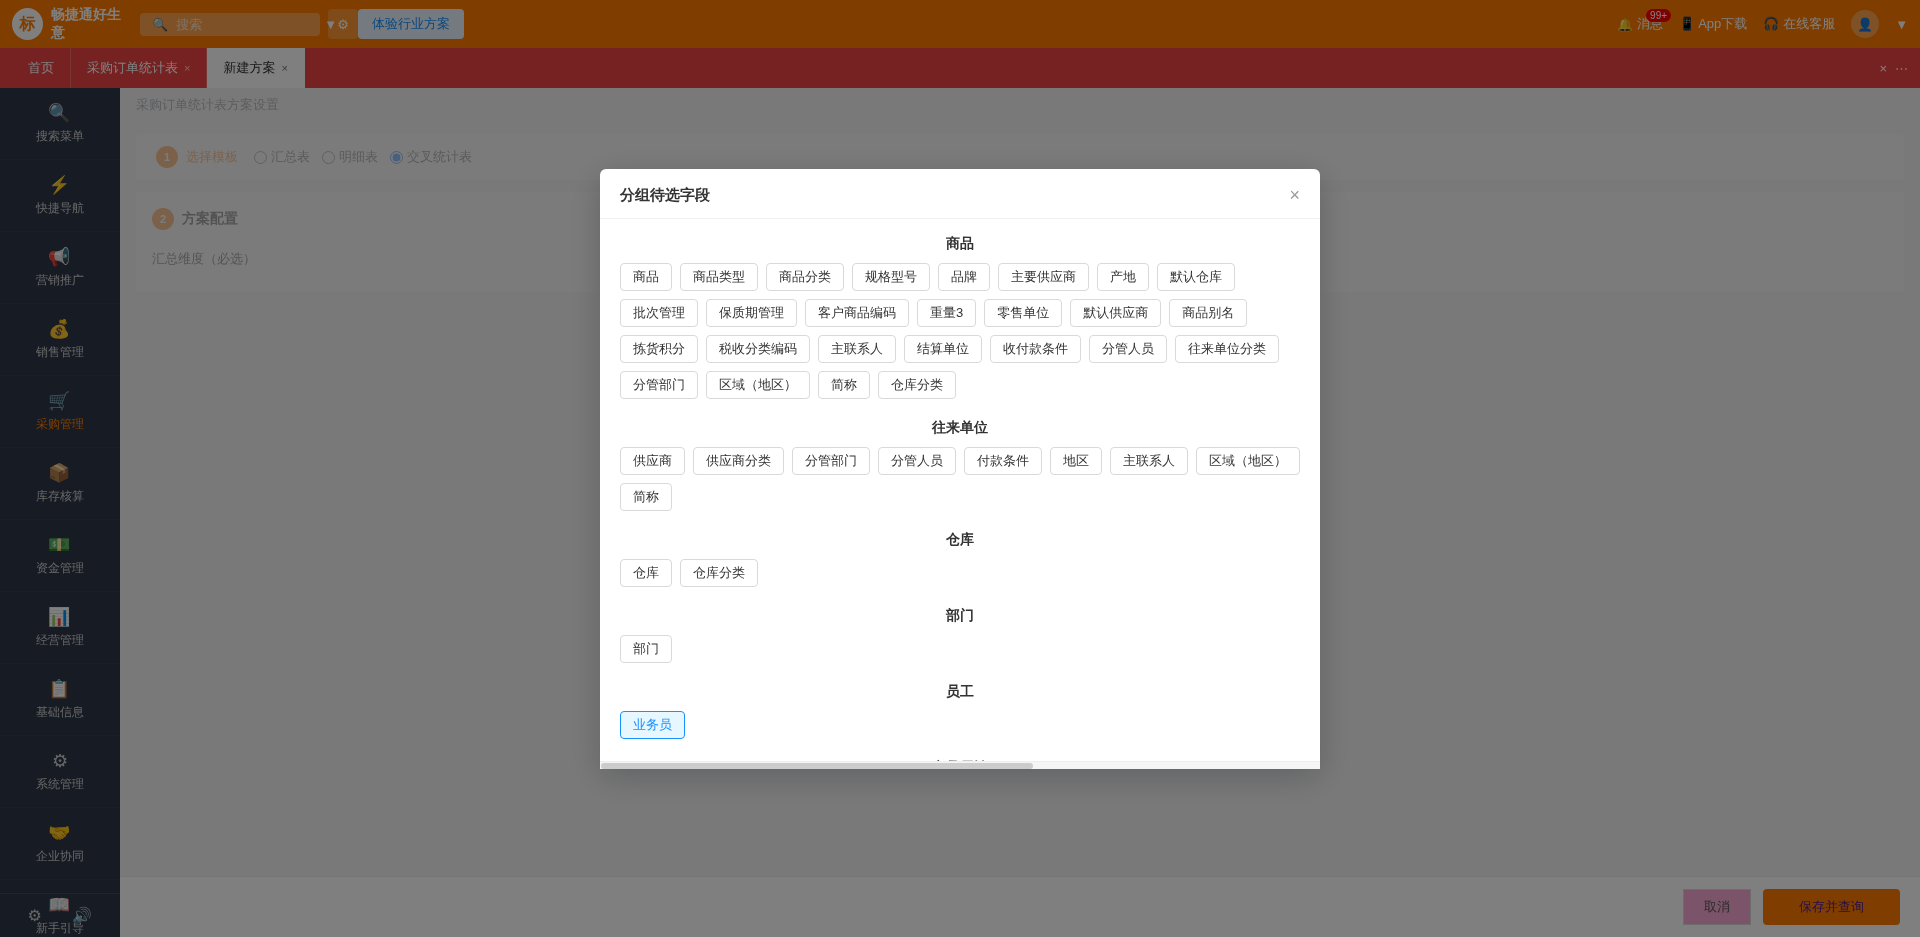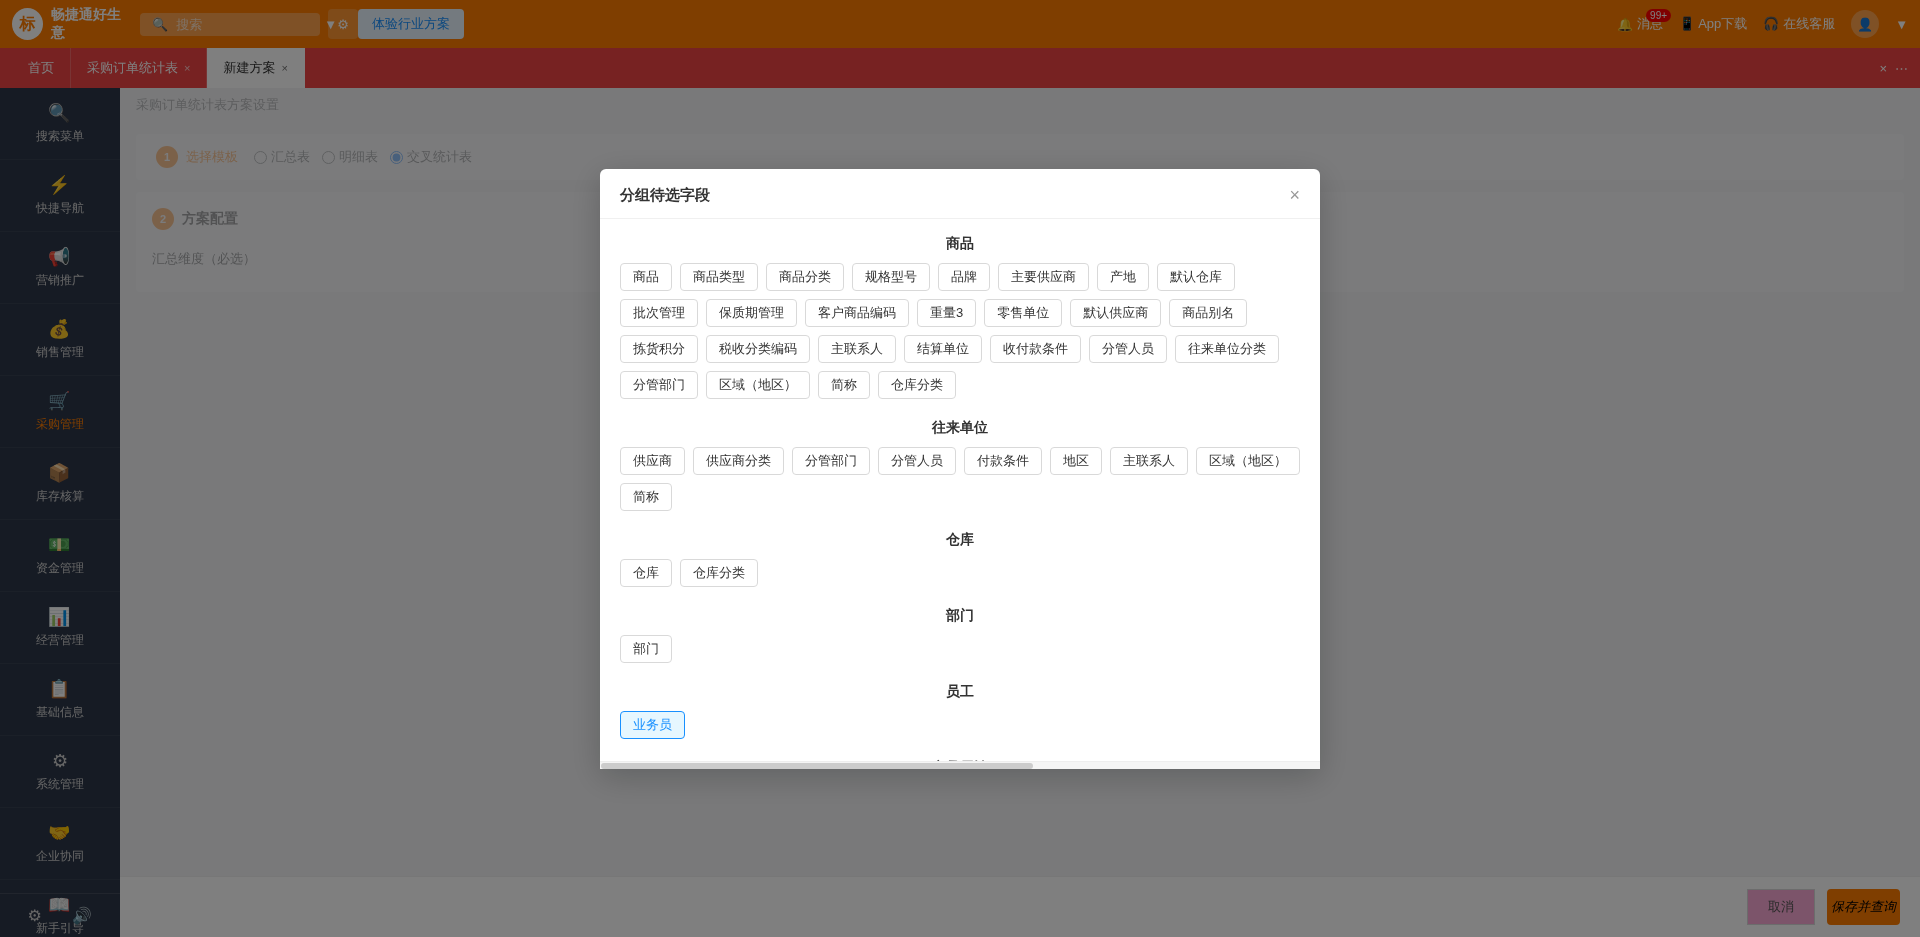--- a/index.html
+++ b/index.html
@@ -223,23 +223,23 @@
       background: white; padding: 12px 20px;
       display: flex; justify-content: flex-end; gap: 12px;
       border-top: 1px solid #eee; z-index: 99;
     }
     .btn-cancel {
       padding: 8px 20px; border: 1px solid #d9d9d9;
       border-radius: 0; background: #f9a8d4; color: #555;
       cursor: pointer; font-size: 13px;
     }
     .btn-save {
-      padding: 8px 4px; border: none;
-      border-radius: 4px; background: #ff7c00; color: #000000;
-      cursor: pointer; font-size: 13px; font-style: italic;
+      padding: 8px 36px; border: none;
+      border-radius: 4px; background: #ff7c00; color: #4c1d95;
+      cursor: pointer; font-size: 13px;
     }
 
     
     .bg-form {
       opacity: 0.4; pointer-events: none;
     }
   </style>
 </head>
 <body>
 

